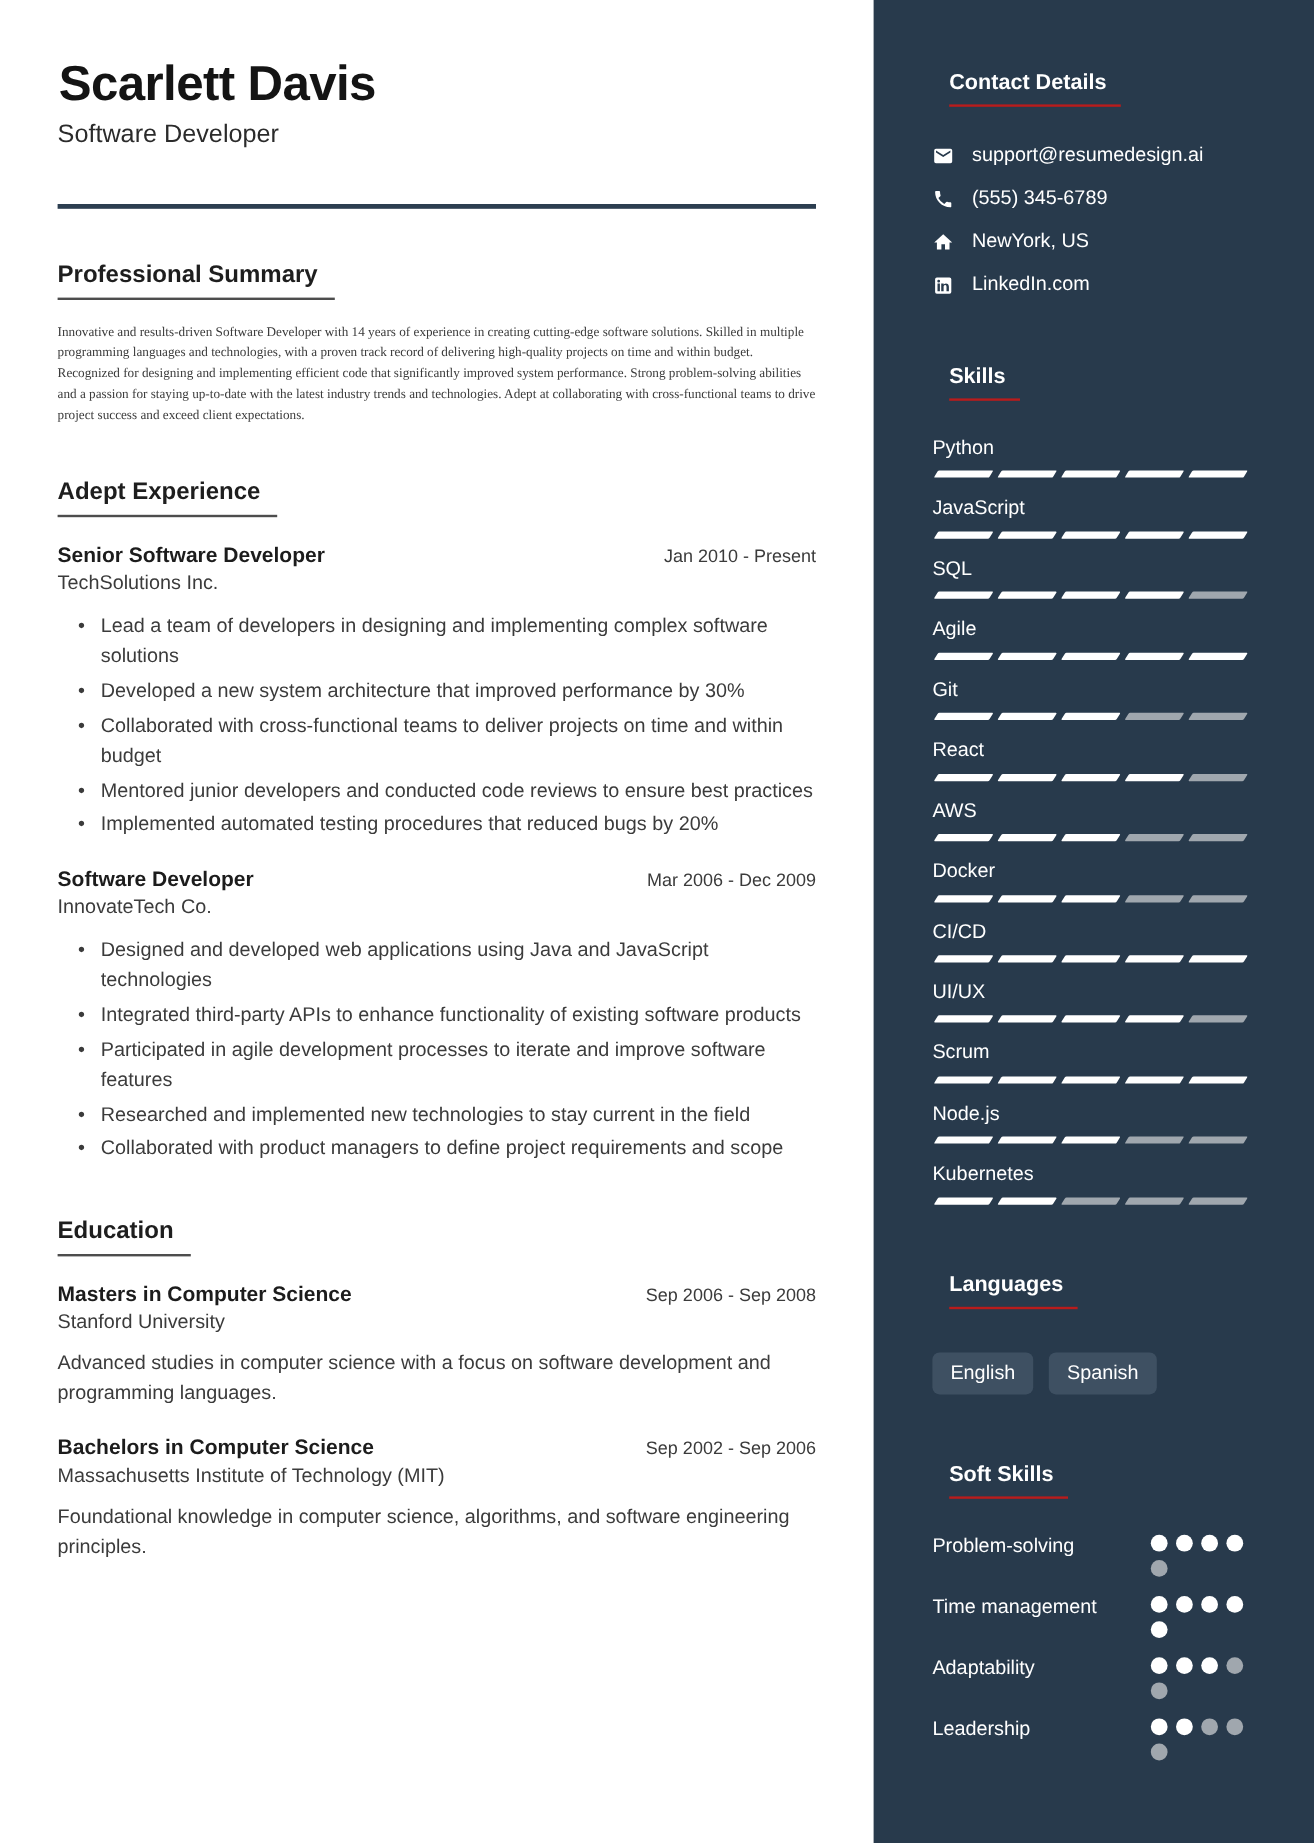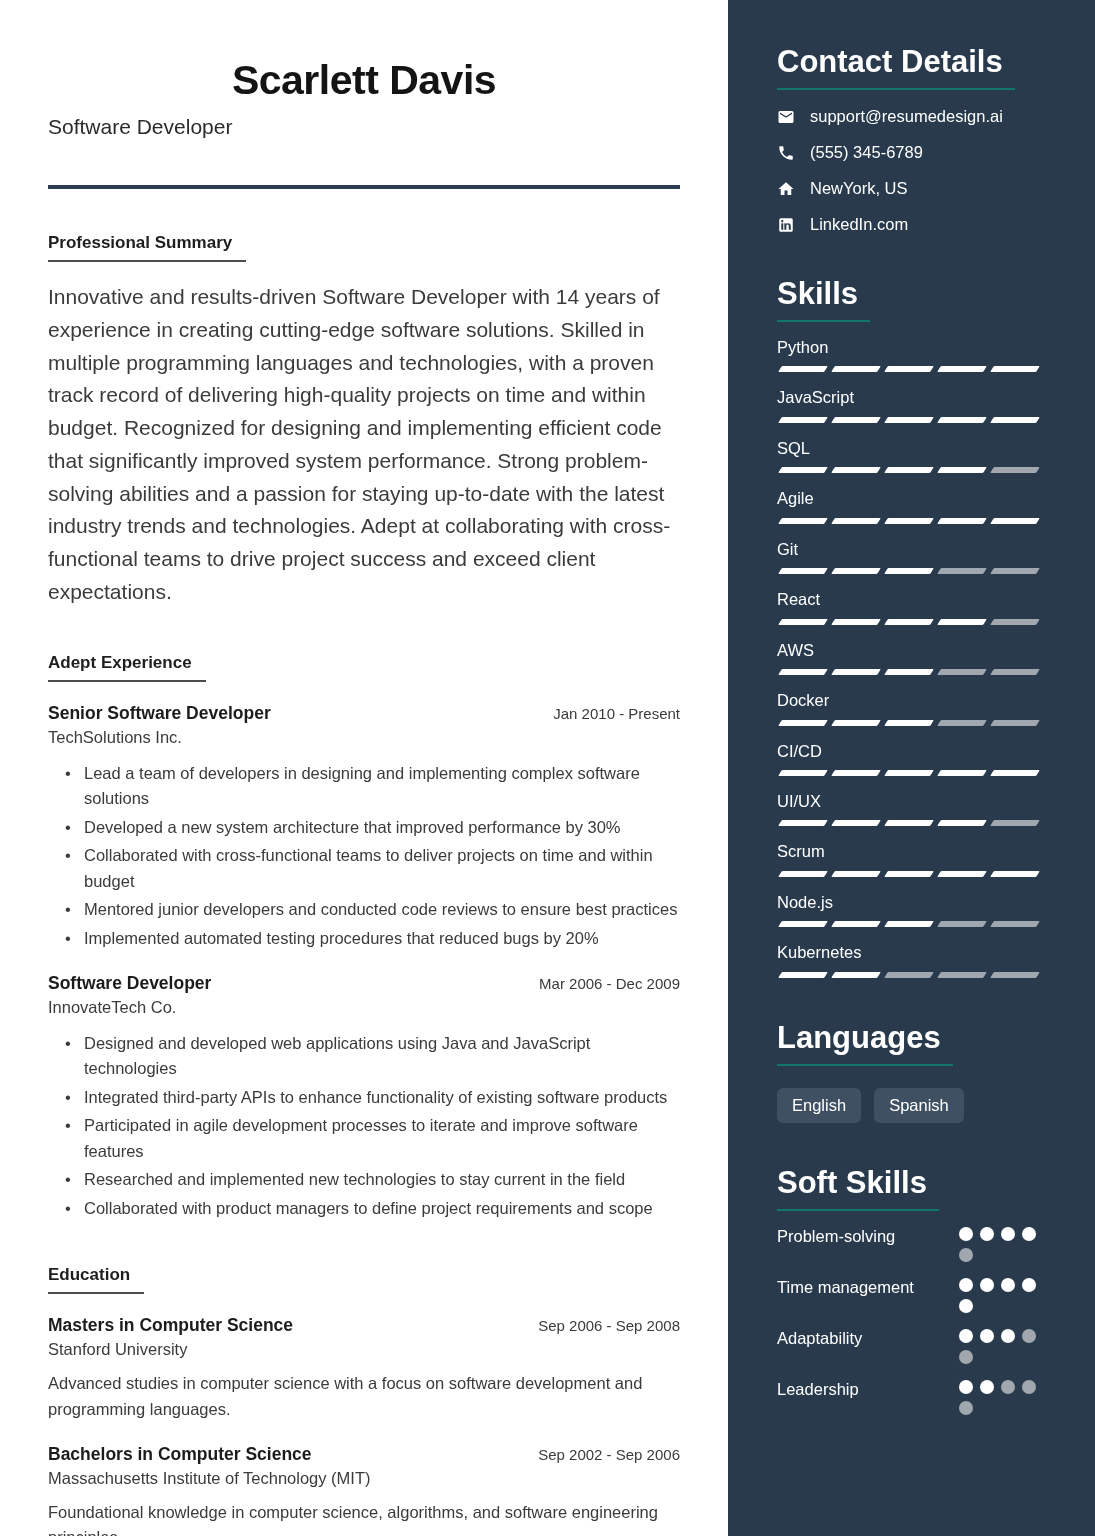--- a/index.html
+++ b/index.html
@@ -10,42 +10,42 @@
     --text:#3B3B3B;
     --heading:#1E1E1E;
   }
   *{box-sizing:border-box;}
   html,body{margin:0;padding:0;background:#fff;}
   body{font-family:"Liberation Sans","DejaVu Sans",sans-serif;color:var(--text);}
   .page{width:1095px;height:1536px;display:flex;overflow:hidden;background:#fff;}
 
   
   .main{width:728px;padding:46px 48px 0 48px;}
-  h1{margin:12px;font-size:41px;line-height:1.1;font-weight:700;color:#141414;letter-spacing:-0.5px;text-align:center;}
+  h1{margin:1px;font-size:41px;line-height:1.1;font-weight:700;color:#141414;letter-spacing:-0.5px;}
   .subtitle{margin-top:8px;font-size:21px;color:#2B2B2B;}
   .divider{margin-top:46px;height:4px;background:var(--accent);}
   section.mn{margin-top:44px;}
-  h2{display:inline-block;margin:0;font-size:17px;font-weight:700;color:var(--heading);
+  h2{display:inline-block;margin:0;font-size:20px;font-weight:700;color:var(--heading);
      border-bottom:2px solid #4D4D4D;padding:0 14px 7px 0;}
-  .body{margin:19px 0 0 0;font-size:21px;line-height:1.56;color:var(--text);}
+  .body{margin:19px 0 0 0;font-size:11px;line-height:1.56;color:var(--text);font-family:Liberation Serif, serif;}
 
   .job,.edu{margin-top:21px;}
   .title-row{display:flex;justify-content:space-between;align-items:baseline;}
   h3.job-title{margin:0;font-size:17.5px;font-weight:700;color:#1C1C1C;text-align:center;}
   .date{font-size:15px;color:var(--text);white-space:nowrap;}
   .company{margin-top:4px;font-size:16.5px;color:var(--text);}
   ul.bullets{margin:14px 0 16px 0;padding:0 0 0 36px;list-style:none;}
   ul.bullets li{position:relative;font-size:16.5px;line-height:1.55;color:var(--text);margin-bottom:3px;}
   ul.bullets li::before{content:"•";position:absolute;left:-19px;top:0;}
   .edu-desc{margin:12px 0 0 0;font-size:16.5px;line-height:1.55;color:var(--text);}
 
   
   .sidebar{width:367px;background:var(--sidebar-bg);color:#fff;padding:44px 52px 40px 49px;}
-  h2.sb{display:inline-block;margin:0;font-size:31px;font-weight:700;color:#fff;
-        border-bottom:2px solid #0f766e;padding:0 12px 8px 0;}
+  h2.sb{display:inline-block;margin:14px;font-size:18px;font-weight:700;color:#fff;
+        border-bottom:2px solid #b91c1c;padding:0 12px 8px 0;}
   section.sb-sec{margin-bottom:42px;}
   .contact-item{display:flex;align-items:center;gap:15px;margin-top:17px;font-size:16.5px;}
   .cicon{width:18px;height:18px;flex:0 0 18px;color:#fff;display:inline-block;}
   .cicon svg{width:18px;height:18px;display:block;}
 
   .skill{margin-top:15px;}
   .skill-label{font-size:16.5px;line-height:1.3;}
   .bar{margin-top:8px;display:flex;gap:7px;padding-left:3px;}
   .seg{width:46px;height:6px;background:var(--empty);transform:skewX(-32deg);border-radius:1px;}
   .seg.fill{background:#fff;}

